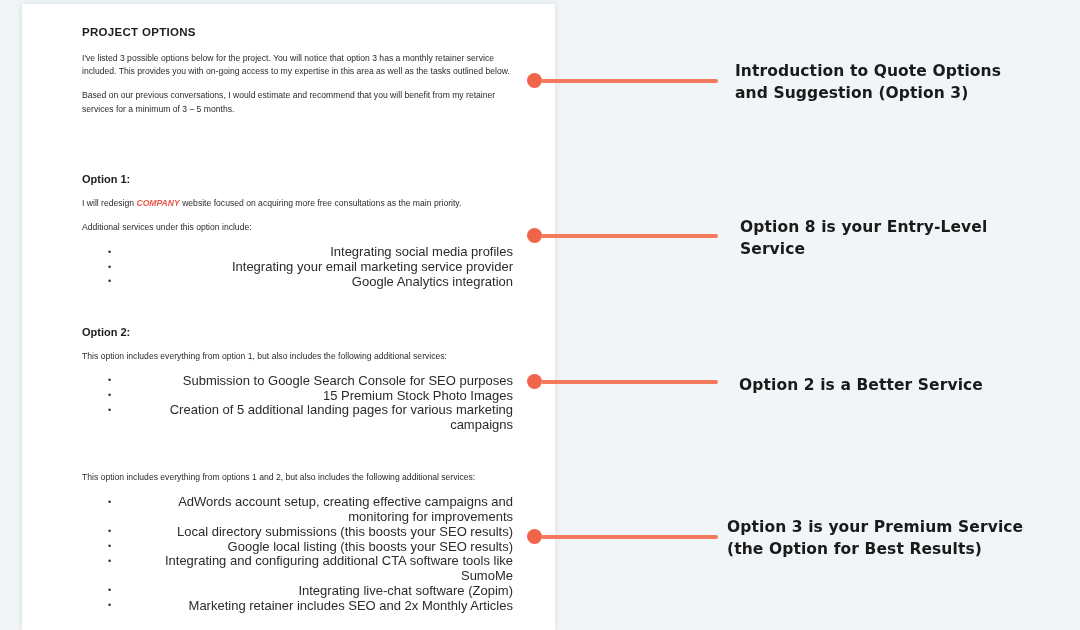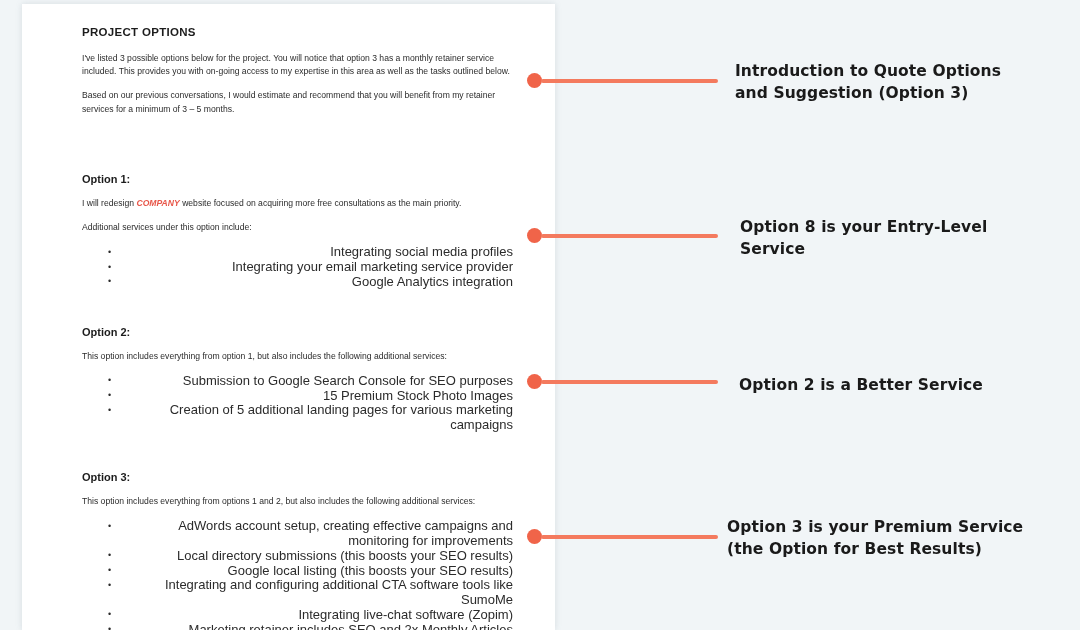--- a/index.html
+++ b/index.html
@@ -143,21 +143,20 @@
       <ul class="bullets">
         <li>Submission to Google Search Console for SEO purposes</li>
         <li>15 Premium Stock Photo Images</li>
         <li>Creation of 5 additional landing pages for various marketing campaigns</li>
       </ul>
     </div>
 
     <div class="section-gap-3"></div>
 
     <div>
-      <div class="opt-heading">Option 3:</div>
       <p class="doc-p" style="max-width:400px">This option includes everything from options 1 and 2, but also includes the following additional services:</p>
       <ul class="bullets">
         <li>AdWords account setup, creating effective campaigns and monitoring for improvements</li>
         <li>Local directory submissions (this boosts your SEO results)</li>
         <li>Google local listing (this boosts your SEO results)</li>
         <li>Integrating and configuring additional CTA software tools like SumoMe</li>
         <li>Integrating live-chat software (Zopim)</li>
         <li>Marketing retainer includes SEO and 2x Monthly Articles</li>
       </ul>
     </div>

